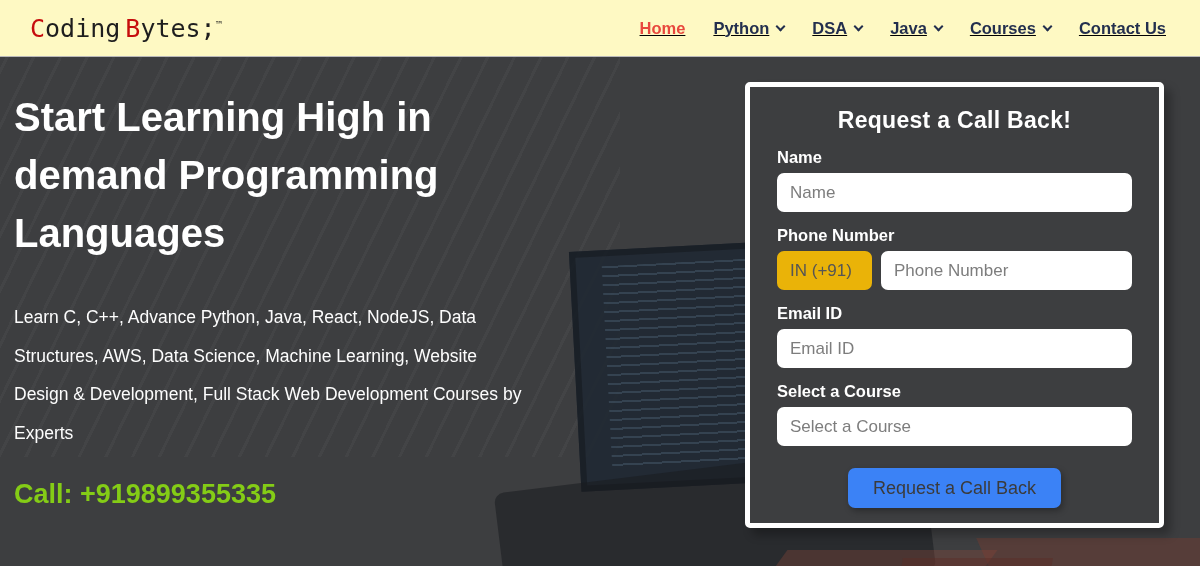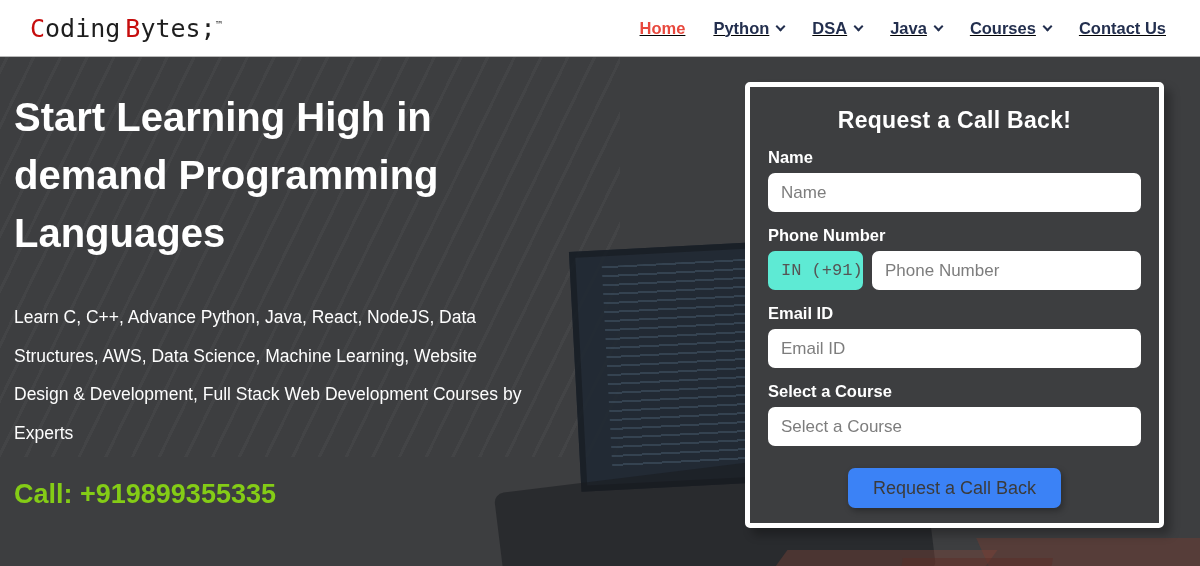--- a/index.html
+++ b/index.html
@@ -6,21 +6,21 @@
   html,body { margin:0; padding:0; }
   body {
     width:1200px; height:566px; overflow:hidden;
     font-family:"Liberation Sans", sans-serif;
     background:#3d3e40;
   }
 
   
   .navbar {
     position:relative; z-index:10;
-    height:57px; background:#ffffff;
+    height:57px; background:#fef9c3;
     display:flex; align-items:center; justify-content:space-between;
     padding:0 34px 0 30px;
     border-bottom:1px solid #b9b9b9;
   }
   .logo {
     font-family:"DejaVu Sans Mono", monospace;
     font-size:25px; color:#1e1e1e; cursor:pointer; white-space:nowrap;
   }
   .logo .accent { color:#c60d0d; }
   .logo .b-part { margin-left:5px; }
@@ -91,43 +91,43 @@
   .hero-call {
     margin-top:26px; font-size:27px; font-weight:700; color:#84cc16;
   }
 
   
   .form-card {
     position:absolute; left:745px; top:25px; z-index:3;
     width:419px; height:446px;
     background:#3d3e40;
     border:5px solid #ffffff; border-radius:5px;
-    padding:0 18px 22px;
+    padding:0 27px 22px;
     box-shadow:7px 7px 10px rgba(0,0,0,0.28);
   }
   .form-title {
     margin:20px 0 0; text-align:center;
     color:#ffffff; font-size:23px; font-weight:700; letter-spacing:.3px;
   }
   .field-label {
     margin:14px 0 6px;
     color:#ffffff; font-size:16.5px; font-weight:700;
   }
   .text-input {
     width:100%; height:39px;
     border:none; border-radius:7px; background:#ffffff;
     font-family:inherit; font-size:17px; color:#3c3c3c;
     padding:0 13px; outline:none;
   }
   .text-input::placeholder { color:#7d7d7d; opacity:1; }
   .phone-row { display:flex; gap:9px; }
   .cc-select {
     width:95px; height:39px; flex:0 0 95px;
-    border:none; border-radius:7px; background:#5eead4;
-    font-family:Liberation Mono, monospace; font-size:17px; color:#555555;
+    border:none; border-radius:7px; background:#eab308;
+    font-family:Liberation Sans, sans-serif; font-size:17px; color:#555555;
     padding:0 0 0 13px; outline:none;
     appearance:none; -webkit-appearance:none; -moz-appearance:none;
   }
   .phone-input { flex:1; width:auto; }
   .submit-btn {
     display:block; margin:22px auto 0;
     height:40px; padding:0 25px;
     background:#3b82f6; color:#3b3b3b;
     border:none; border-radius:7px;
     font-family:inherit; font-size:18px;

